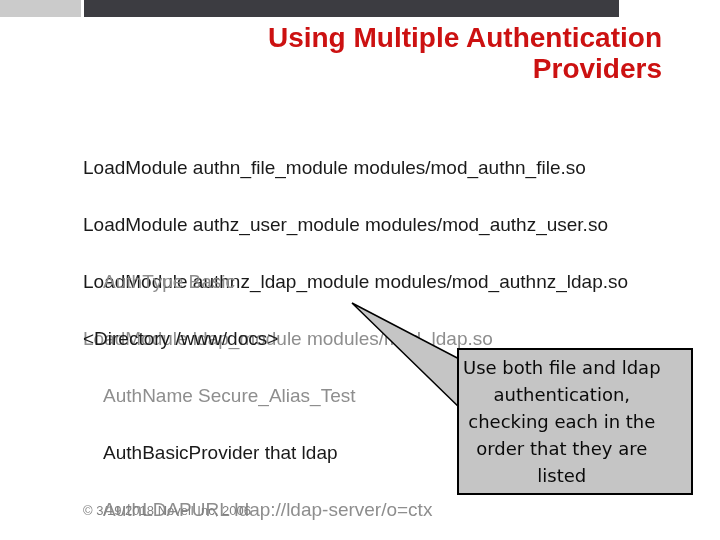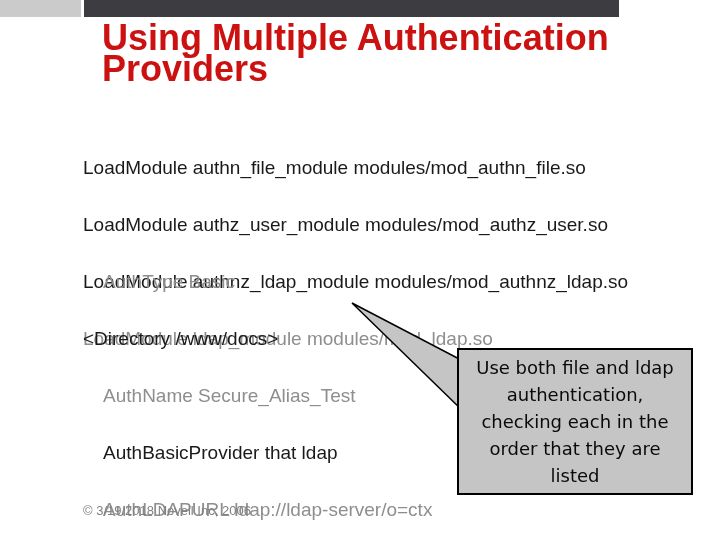--- a/index.html
+++ b/index.html
@@ -12,23 +12,23 @@
   .accent-light{
     position:absolute;left:0;top:0;width:81px;height:17px;
     background:var(--header-block-light);
   }
   .accent-dark{
     position:absolute;left:84px;top:0;width:535px;height:17px;
     background:var(--header-bar-dark);
   }
 
   .title{
-    position:absolute;left:102px;top:22px;width:576px;
-    text-align:left;
-    font-size:36px;line-height:31px;font-weight:bold;
+    position:absolute;left:86px;top:22px;width:576px;
+    text-align:right;
+    font-size:28px;line-height:31px;font-weight:bold;
     color:var(--title-red);
     white-space:pre-line;
   }
 
   .code{
     position:absolute;left:83px;
     font-size:19px;line-height:19px;
     white-space:pre;
   }
   .code1{top:120px;}
@@ -37,21 +37,21 @@
   .code-line[data-tone="black"]{color:var(--code-black);}
 
   .tail{position:absolute;left:0;top:0;z-index:1;pointer-events:none;}
   .tail polygon{fill:var(--callout-fill);stroke:#000000;stroke-width:1.5;}
 
   .callout{
     position:absolute;left:457px;top:348px;width:236px;height:147px;
     background:var(--callout-fill);
     border:2px solid var(--callout-border);
     box-sizing:border-box;z-index:2;
-    display:flex;align-items:center;justify-content:center;
+    display:flex;align-items:center;justify-content:flex-start;
   }
   .callout-text{
     font-family:"DejaVu Sans",sans-serif;
     font-size:18px;line-height:27px;
     text-align:center;white-space:pre-line;
     color:#0a0a0a;padding:0 4px;
   }
 
   .footer-page{
     position:absolute;left:44px;top:502px;

